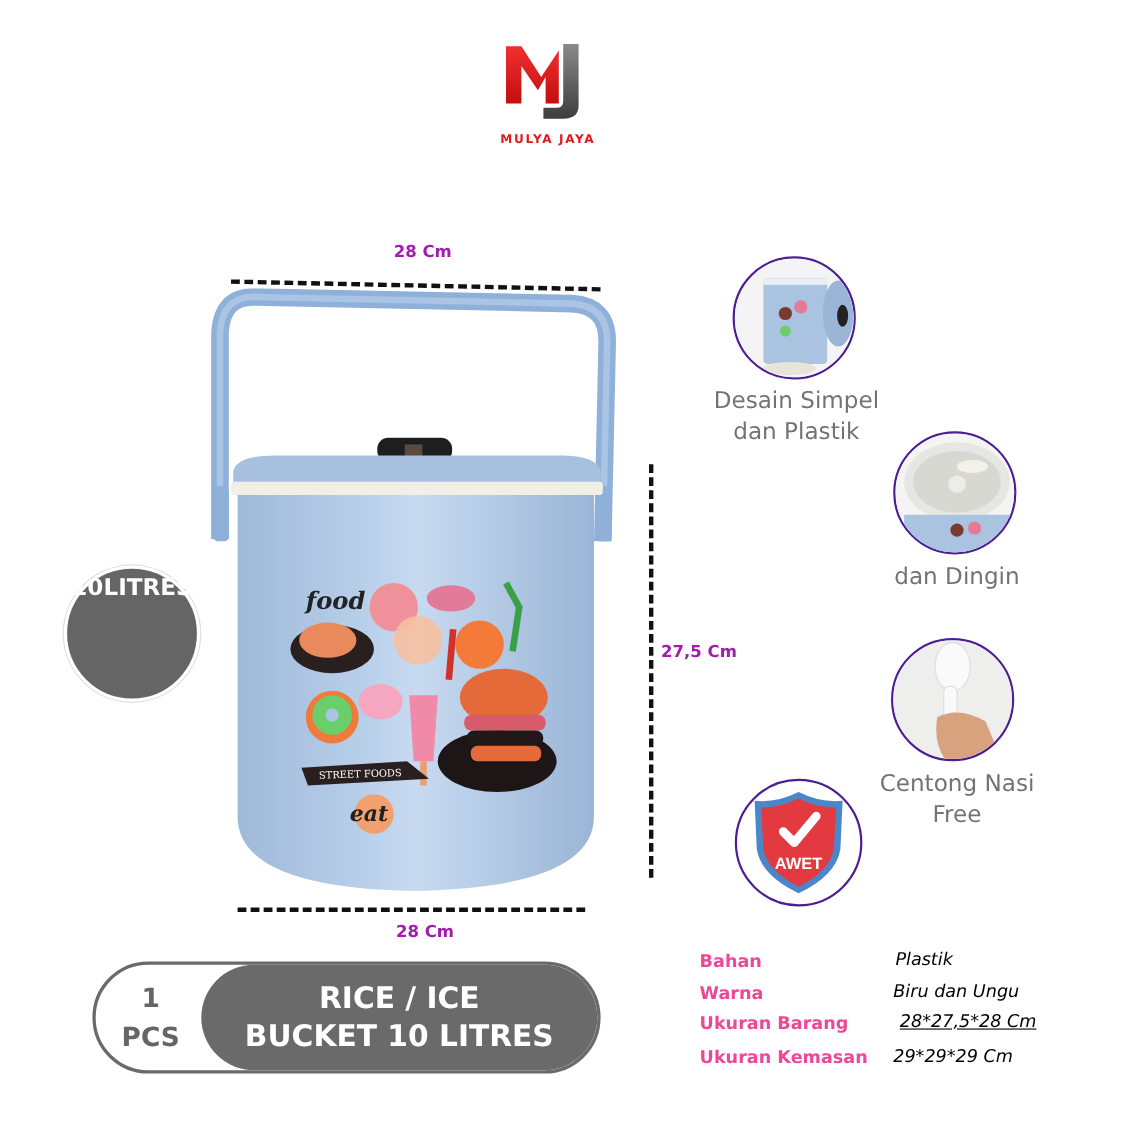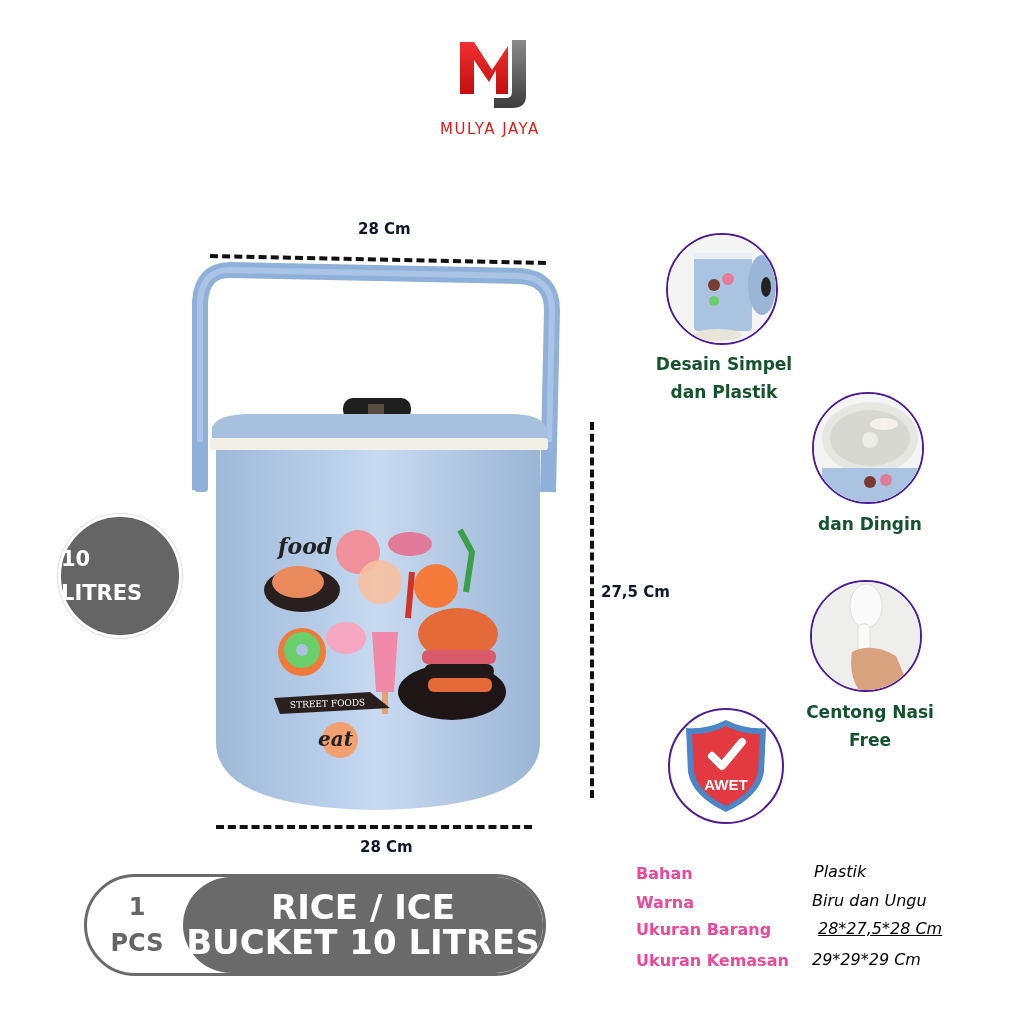--- a/index.html
+++ b/index.html
@@ -1,35 +1,35 @@
 <!DOCTYPE html>
 <html><head>
 <meta charset="utf-8">
 <style>
   html,body{margin:0;padding:0;background:#fff;}
   body{width:1024px;height:1024px;position:relative;overflow:hidden;font-family:"DejaVu Sans","Liberation Sans",sans-serif;color:#1a1a1a;}
   .abs{position:absolute;}
   
   .logo{left:456px;top:40px;width:84px;height:70px;}
-  .logo-text{left:440px;top:120px;width:116px;text-align:left;font-size:15px;font-weight:normal;letter-spacing:1.5px;color:#e01b1b;}
-  
-  .dim-label{font-size:15px;font-weight:bold;color:#0f172a;}
+  .logo-text{left:440px;top:120px;width:116px;text-align:center;font-size:11px;font-weight:bold;letter-spacing:1.5px;color:#e01b1b;}
+  
+  .dim-label{font-size:15px;font-weight:bold;color:#a21caf;}
   .dash-h{height:0;border-top:4px dashed #111;}
   .dash-v{width:0;border-left:4px dashed #111;}
   
   .bucket{left:190px;top:262px;width:370px;height:555px;}
   
   .feat-circle{width:112px;height:112px;border-radius:50%;border:2px solid #4c1d95;overflow:hidden;background:#f2f2f2;box-sizing:border-box;}
-  .feat-label{font-size:17px;font-weight:bold;text-align:center;line-height:28px;color:#14532d;}
-  
-  .litres{left:58px;top:514px;width:118px;height:118px;border-radius:50%;background:#656565;border:3px solid #fff;box-shadow:0 0 0 1px #ddd;color:#fff;text-align:left;font-weight:bold;font-size:21px;line-height:34px;display:flex;flex-direction:column;justify-content:center;}
+  .feat-label{font-size:21px;font-weight:normal;text-align:center;line-height:28px;color:#737373;}
+  
+  .litres{left:58px;top:514px;width:118px;height:118px;border-radius:50%;background:#656565;border:3px solid #fff;box-shadow:0 0 0 1px #ddd;color:#fff;text-align:left;font-weight:bold;font-size:21px;line-height:34px;display:flex;flex-direction:row;justify-content:center;}
   
   .pill{left:84px;top:874px;width:462px;height:102px;border:3px solid #6a6a6a;border-radius:52px;box-sizing:border-box;background:#fff;overflow:hidden;}
   .pill-qty{position:absolute;left:0;top:0;width:100px;height:100%;display:flex;flex-direction:column;justify-content:center;align-items:center;font-weight:bold;font-size:24px;color:#666;line-height:36px;}
-  .pill-name{position:absolute;left:96px;top:0;right:0;height:100%;background:#6a6a6a;border-radius:50px 0 0 50px;color:#fff;display:flex;flex-direction:column;justify-content:center;align-items:center;font-weight:bold;font-size:34px;line-height:35px;}
+  .pill-name{position:absolute;left:96px;top:0;right:0;height:100%;background:#6a6a6a;border-radius:50px 0 0 50px;color:#fff;display:flex;flex-direction:column;justify-content:center;align-items:center;font-weight:bold;font-size:27px;line-height:35px;}
   
   .spec-row{position:absolute;left:636px;width:330px;font-size:16px;}
   .spec-key{position:absolute;left:0;font-weight:bold;color:#ec4899;}
   .spec-val{position:absolute;font-style:italic;color:#000000;}
 </style>
 </head>
 <body>
 
 <div class="abs logo">
   <svg width="84" height="70" viewBox="0 0 84 70">

